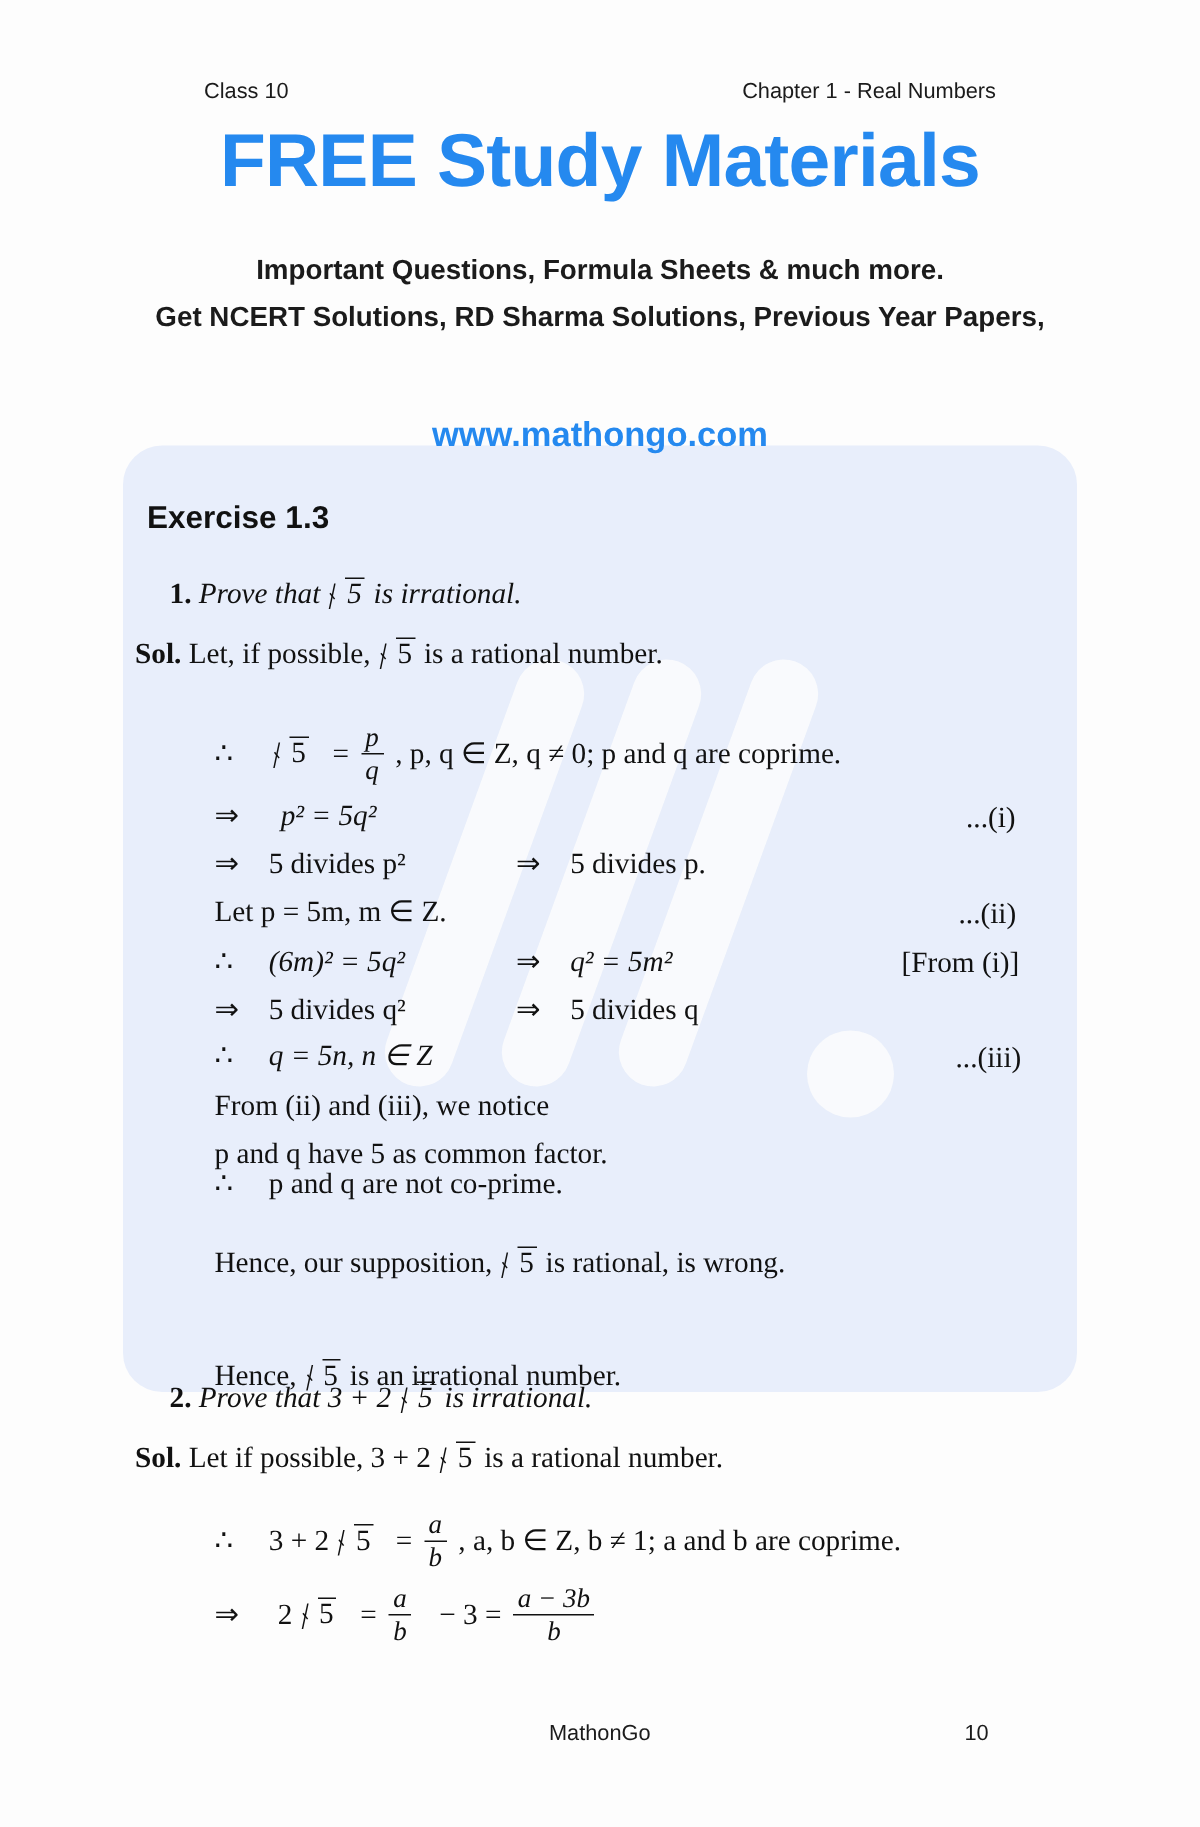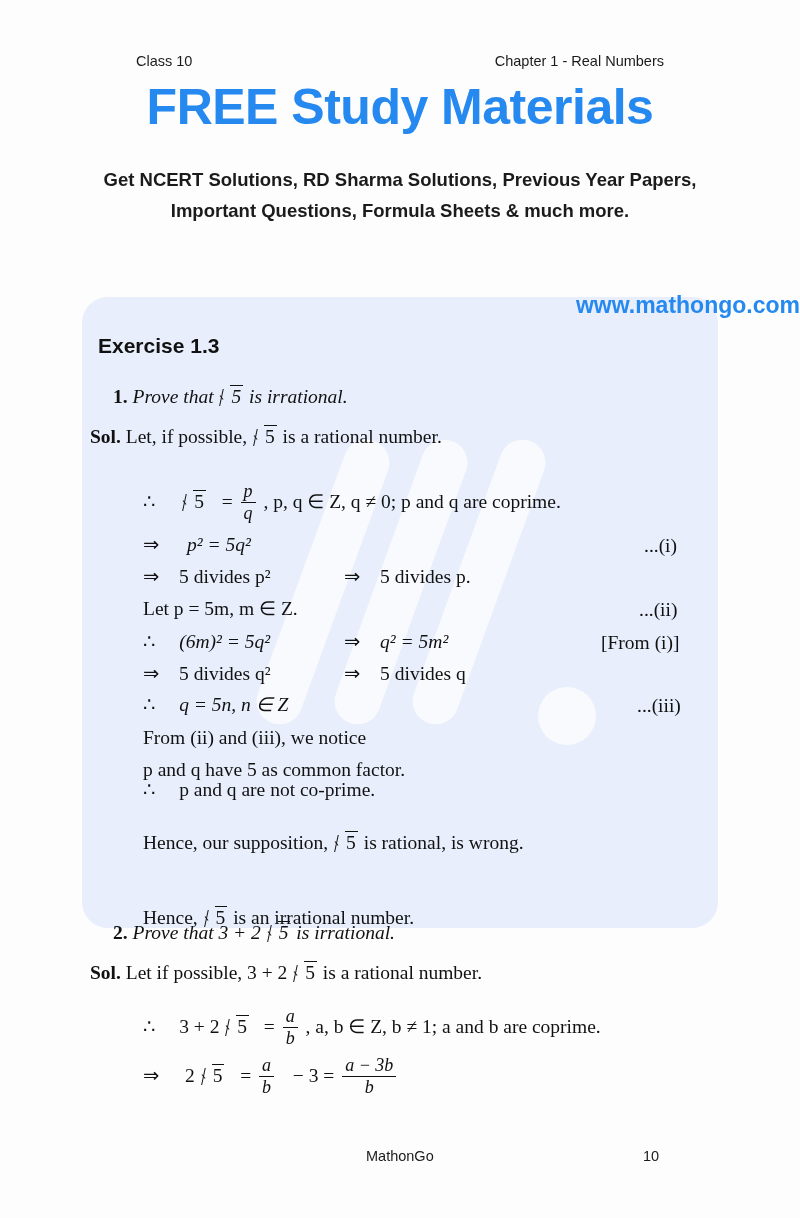--- a/index.html
+++ b/index.html
@@ -57,24 +57,24 @@
     text-align: center;
     font-size: 18.5px;
     font-weight: bold;
     color: #1b1b1b;
     line-height: 31px;
     font-family: "Liberation Sans", sans-serif;
   }
 
   .site-url {
     position: absolute;
-    top: 292px;
+    top: 276px;
     left: 0;
     right: 0;
-    text-align: right;
+    text-align: center;
     font-size: 23px;
     font-weight: bold;
     color: #2589ef;
     font-family: "Liberation Sans", sans-serif;
     z-index: 4;
   }
 
   
   .panel {
     position: absolute;
@@ -219,22 +219,22 @@
 <div class="page">
 
   <div class="topline">
     <span>Class 10</span>
     <span>Chapter 1 - Real Numbers</span>
   </div>
 
   <div class="hero-title">FREE Study Materials</div>
 
   <div class="hero-sub">
+    <div>Important Questions, Formula Sheets &amp; much more.</div>
     <div>Get NCERT Solutions, RD Sharma Solutions, Previous Year Papers,</div>
-    <div>Important Questions, Formula Sheets &amp; much more.</div>
   </div>
 
   <div class="site-url">www.mathongo.com</div>
 
   <div class="panel">
     <div class="wm wm-bar" style="left:218px; top:135px;"></div>
     <div class="wm wm-bar" style="left:296px; top:135px;"></div>
     <div class="wm wm-bar" style="left:374px; top:135px;"></div>
     <div class="wm wm-dot" style="left:456px; top:390px;"></div>
   </div>

